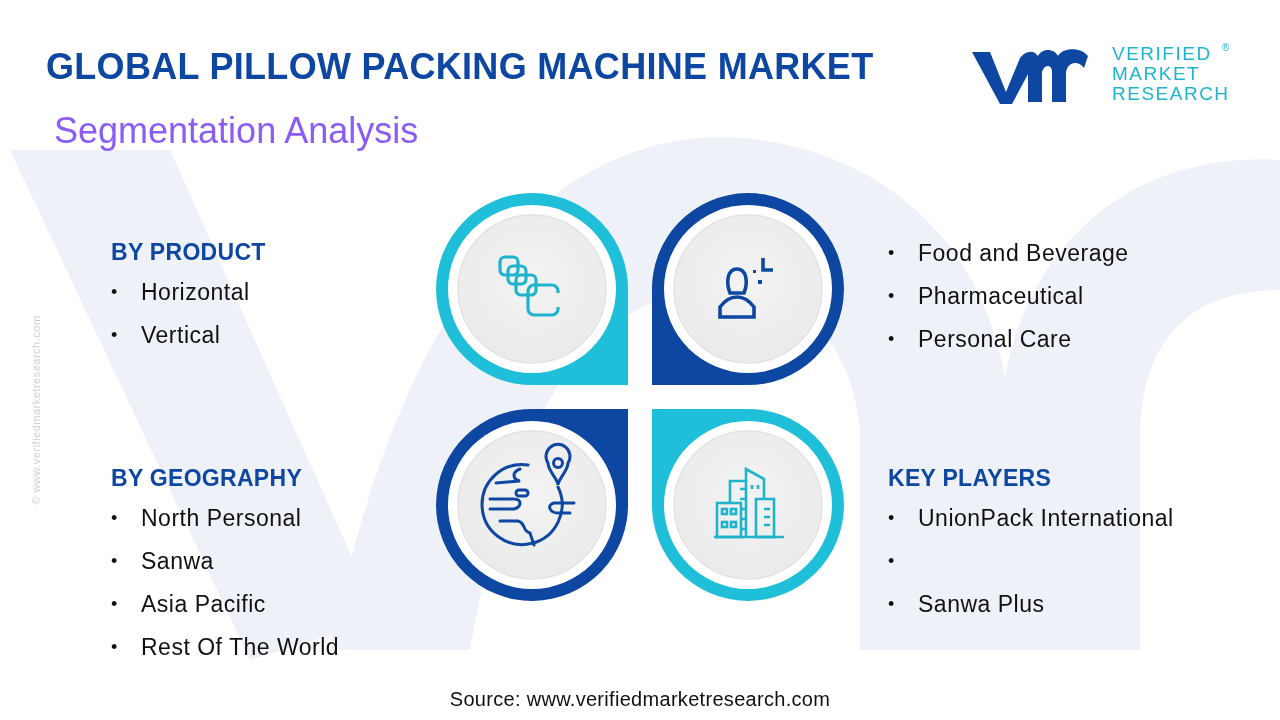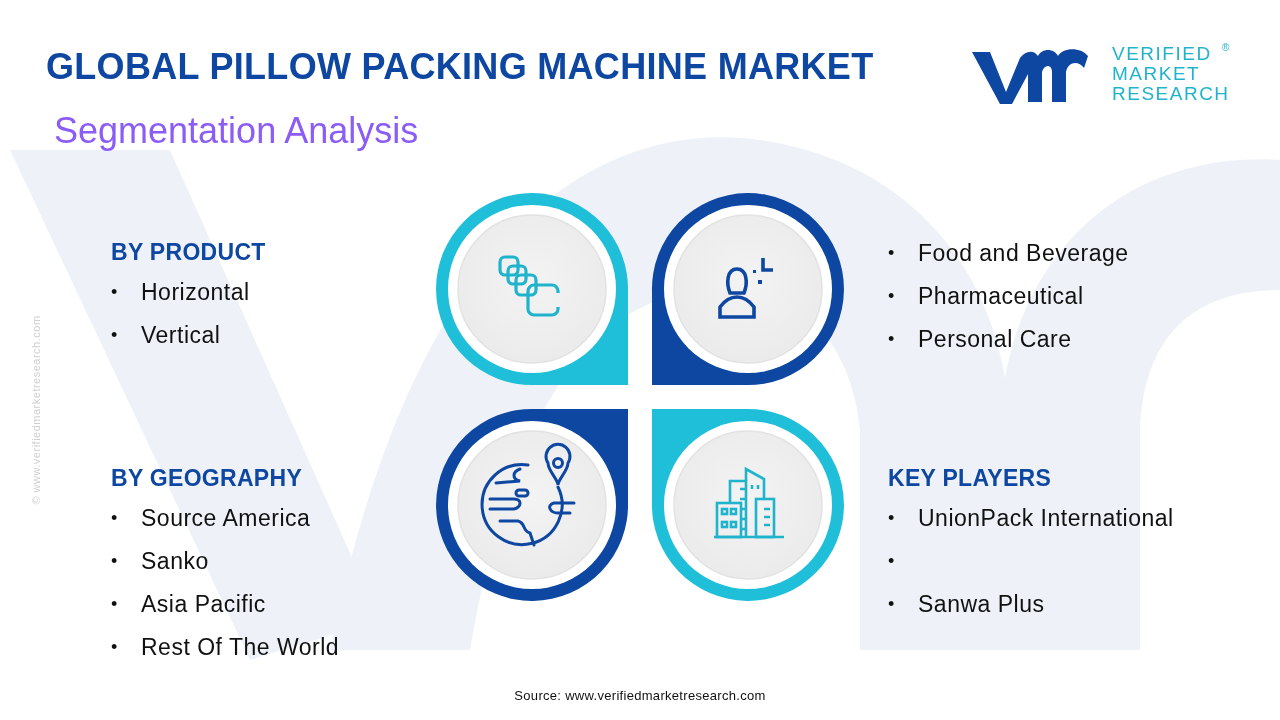--- a/index.html
+++ b/index.html
@@ -30,21 +30,21 @@
 
   .segment { position:absolute; z-index:2;margin-top:32px; }
   .seg-head { font-size:23px; font-weight:bold; color:#0d47a1; margin:0 0 12px 0; letter-spacing:0.3px; }
   .seg-list { list-style:none; margin:0; padding:0; }
   .seg-item { position:relative; font-size:23px; color:#111; height:43px; line-height:28px; padding-left:30px; letter-spacing:0.5px; }
   .seg-item .bullet { position:absolute; left:0; top:0; font-size:18px; }
 
   .hub { position:absolute; left:430px; top:187px; width:420px; height:420px; z-index:2; }
   .source {
     position:absolute; left:0; width:1280px; top:688px; text-align:center;
-    font-size:13px; color:#111; z-index:2; letter-spacing:0.3px;
+    font-size:20px; color:#111; z-index:2; letter-spacing:0.3px;
   }
 </style>
 </head>
 <body>
 
 <svg class="bg-watermark" viewBox="0 0 1280 720">
   <path d="M10 150 L170 150 L380 620 L250 660 Z" fill="#eef2f8"></path>
   <path d="M330 650 C420 200, 620 120, 760 140 C900 160, 1000 260, 1010 420 L1010 650 L860 650 L860 430 C850 330, 790 290, 720 290 C620 290, 520 360, 470 650 Z" fill="#eef2f8"></path>
   <path d="M1000 650 L1000 420 C1010 250, 1130 150, 1280 160 L1280 290 C1190 290, 1140 340, 1140 440 L1140 650 Z" fill="#eef2f8"></path>
 </svg>
@@ -78,22 +78,22 @@
   <ul class="seg-list">
     <li class="seg-item"><span class="bullet">•</span><span>Food and Beverage</span></li>
     <li class="seg-item"><span class="bullet">•</span><span>Pharmaceutical</span></li>
     <li class="seg-item"><span class="bullet">•</span><span>Personal Care</span></li>
   </ul>
 </div>
 
 <div class="segment" style="left:111px; top:433px;">
   <div class="seg-head">BY GEOGRAPHY</div>
   <ul class="seg-list">
-    <li class="seg-item"><span class="bullet">•</span><span>Source America</span></li>
-    <li class="seg-item"><span class="bullet">•</span><span>Sanko</span></li>
+    <li class="seg-item"><span class="bullet">•</span><span>North Personal</span></li>
+    <li class="seg-item"><span class="bullet">•</span><span>Sanwa</span></li>
     <li class="seg-item"><span class="bullet">•</span><span>Asia Pacific</span></li>
     <li class="seg-item"><span class="bullet">•</span><span>Rest Of The World</span></li>
   </ul>
 </div>
 
 <div class="segment" style="left:888px; top:433px;">
   <div class="seg-head">KEY PLAYERS</div>
   <ul class="seg-list">
     <li class="seg-item"><span class="bullet">•</span><span>UnionPack International</span></li>
     <li class="seg-item"><span class="bullet">•</span></li>

